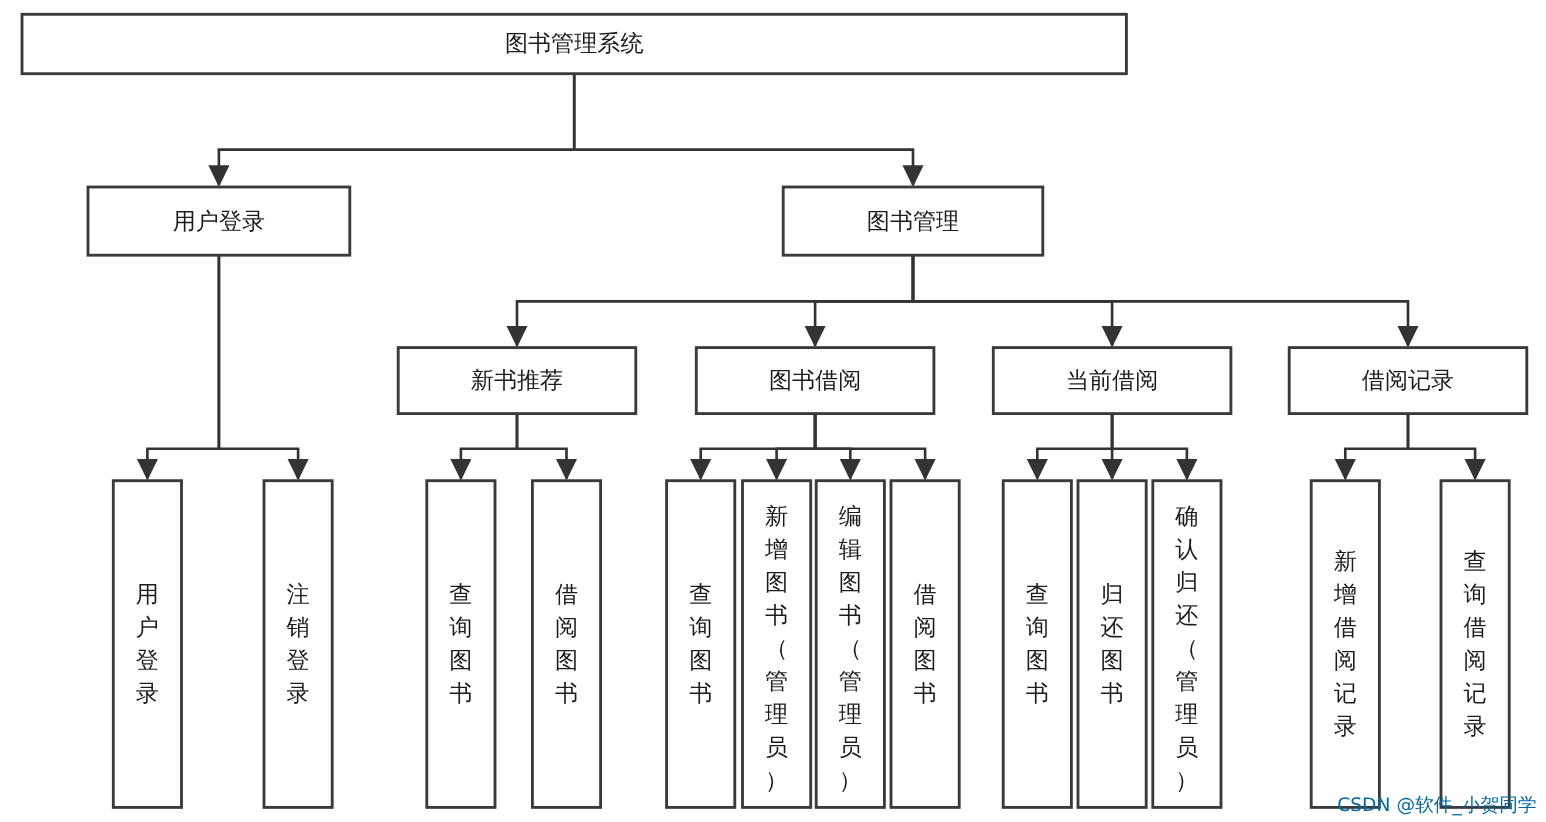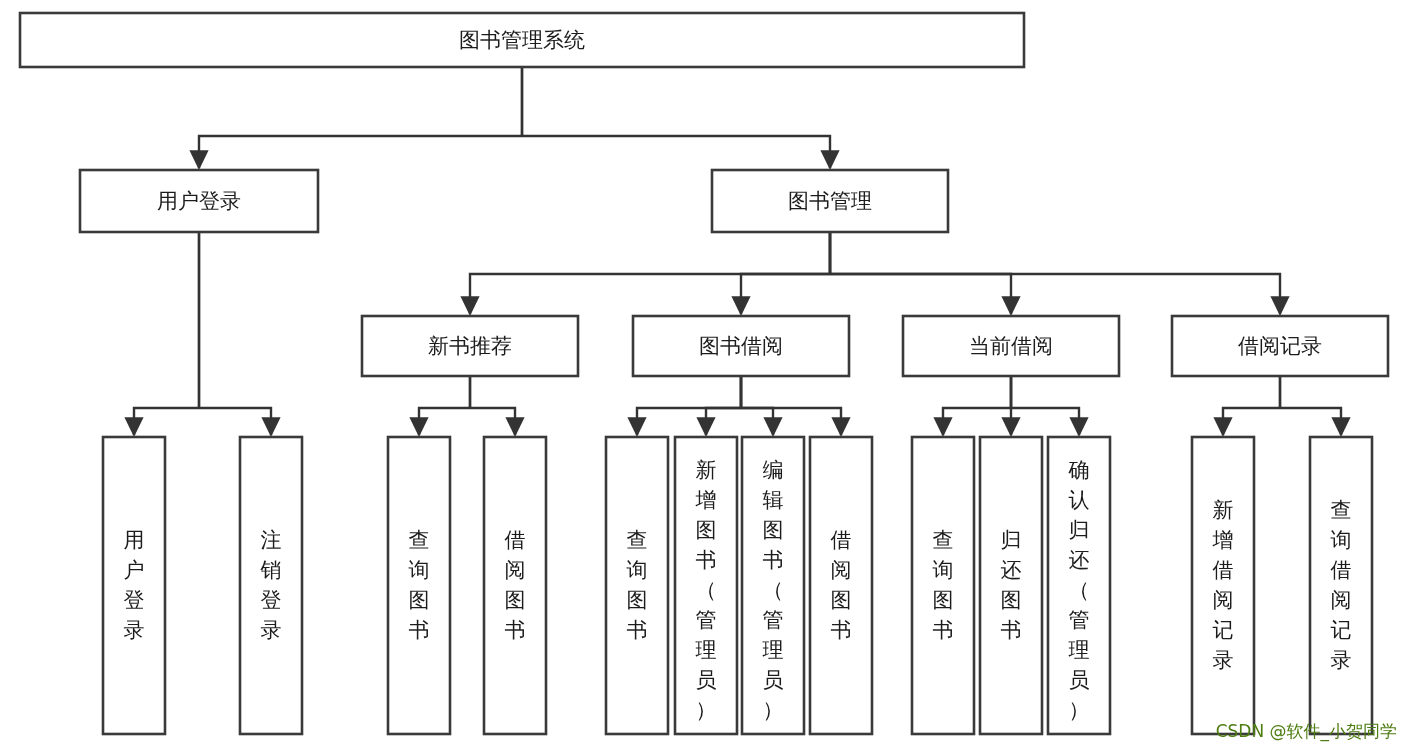--- a/index.html
+++ b/index.html
@@ -49,21 +49,21 @@
     stroke: #333333;
     stroke-width: 2.4;
     fill: none;
   }
   .watermark {
     position: absolute;
     right: 8px;
     bottom: 4px;
     font-family: "DejaVu Sans", "Liberation Sans", sans-serif;
     font-size: 17px;
-    color: #4d7c0f;
+    color: #0369a1;
     white-space: nowrap;
     user-select: none;
   }
 </style>
 </head>
 <body>
 
 <div id="diagram-root">
   <svg class="diagram-canvas" viewBox="0 0 1405 747" xmlns="http://www.w3.org/2000/svg">
     <defs>

